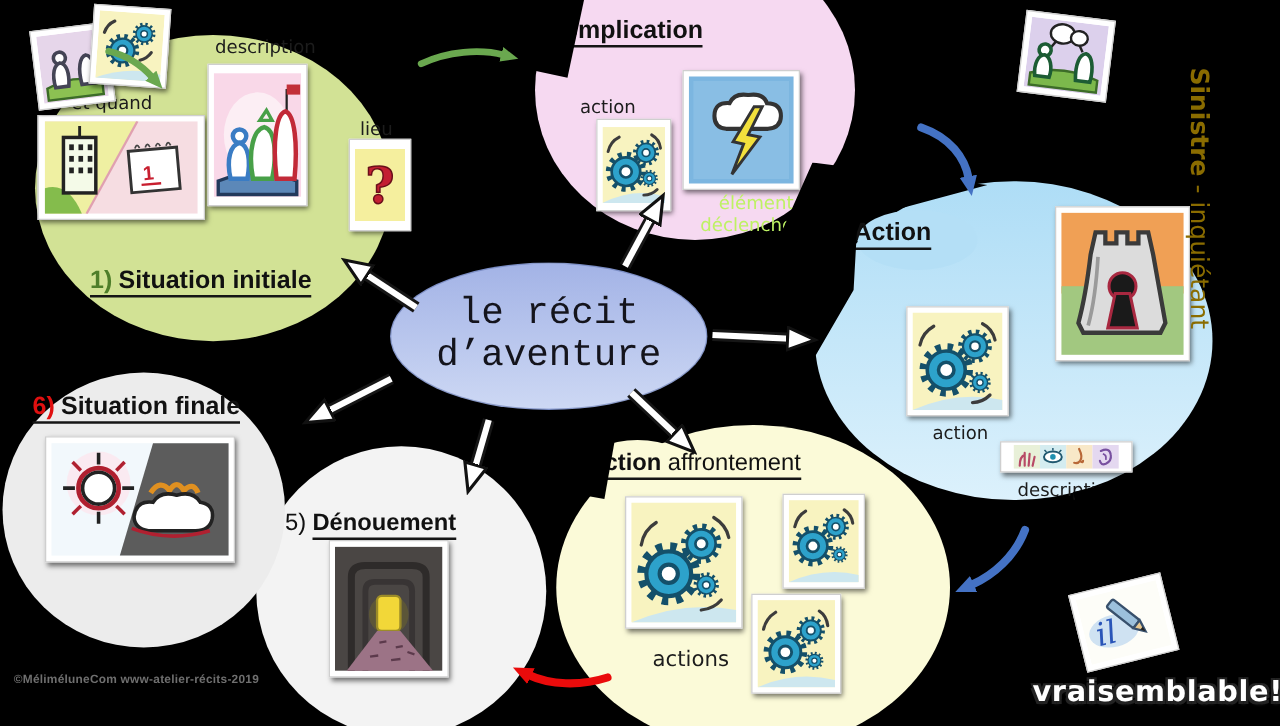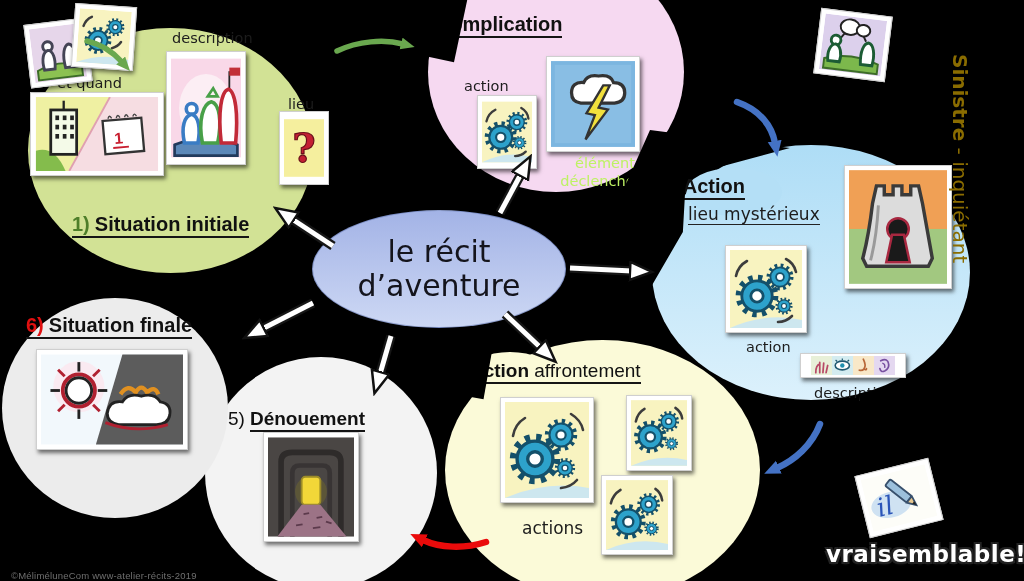--- a/index.html
+++ b/index.html
@@ -15,30 +15,30 @@
          font-size:20px;color:#111;z-index:2;white-space:nowrap;}
   .u{border-bottom:2.5px solid #151515;padding-bottom:1px;}
   .tnum{margin-right:5px;}
   .green{color:#4e7e2a;}
   .red{color:#e01010;}
   .normal{font-weight:normal;}
   .patch{position:absolute;background:#000;z-index:3;}
   .center-ellipse{position:absolute;left:312px;top:210px;width:252px;height:116px;
         border-radius:50%;background:linear-gradient(180deg,#a3b3e6,#cdd8f4);
         border:1px solid rgba(90,110,170,.55);z-index:2;
-        display:flex;flex-direction:column;align-items:center;justify-content:center;}
+        display:flex;flex-direction:column;align-items:center;justify-content:center;font-family:Liberation Mono, monospace;}
   .center-ellipse div{font-size:30px;color:#14141c;line-height:1.12;}
   .sinistre{position:absolute;left:948px;top:54px;height:320px;z-index:4;
         writing-mode:vertical-rl;font-size:20px;color:#8a6c00;letter-spacing:0px;}
   .sin-b{font-weight:bold;}
   .vrais{position:absolute;left:826px;top:541px;z-index:4;font-size:23px;font-weight:bold;
         color:#fff;letter-spacing:.5px;
         text-shadow:-2px -2px 0 #222,2px -2px 0 #222,-2px 2px 0 #222,2px 2px 0 #222,0 3px 2px #111;}
   .watermark{position:absolute;left:11px;top:538px;z-index:4;font-family:"Liberation Sans",sans-serif;
-        font-size:9.5px;font-weight:normal;color:#6f6f6f;letter-spacing:.2px;margin-top:32px;}
+        font-size:9.5px;font-weight:bold;color:#6f6f6f;letter-spacing:.2px;}
   .overlay{position:absolute;left:0;top:0;width:1024px;height:581px;z-index:5;pointer-events:none;}
   .mk{stroke:#3c3c3c;stroke-width:2.6;fill:none;stroke-linecap:round;}
   .trigger-lbl{position:absolute;left:545px;top:154px;width:120px;text-align:center;
         font-size:14.5px;color:#bef264;line-height:1.25;z-index:2;}
 </style>
 </head>
 <body>
 
 <div id="canvas">
 
@@ -157,21 +157,20 @@
   </div>
 
   <div class="trigger-lbl">
     <div>élément</div>
     <div>déclencheur</div>
   </div>
 
   <div class="title" style="left:660px;top:175px;">
     <span class="tnum">3)</span><span class="u">Action</span>
   </div>
-  <div class="lbl" style="left:688px;top:204px;font-size:17px;border-bottom:1.5px solid #222;padding-bottom:0px;">lieu mystérieux</div>
 
   <div class="card" style="left:725px;top:245px;width:82px;height:88px;">
     <svg viewBox="0 0 72 78">
       <rect width="72" height="78" fill="#f8f3c0"></rect>
       <path d="M0,78 Q36,62 72,70 L72,78 Z" fill="#cde7ef"></path>
       <use href="#gear" transform="translate(27,46) scale(0.95)"></use>
       <use href="#gear" transform="translate(50,27) scale(0.6)"></use>
       <use href="#gear" transform="translate(54,56) scale(0.38)"></use>
       <path class="mk" d="M6,26 Q8,16 17,11"></path>
       <path class="mk" d="M56,9 Q64,13 66,22"></path>

